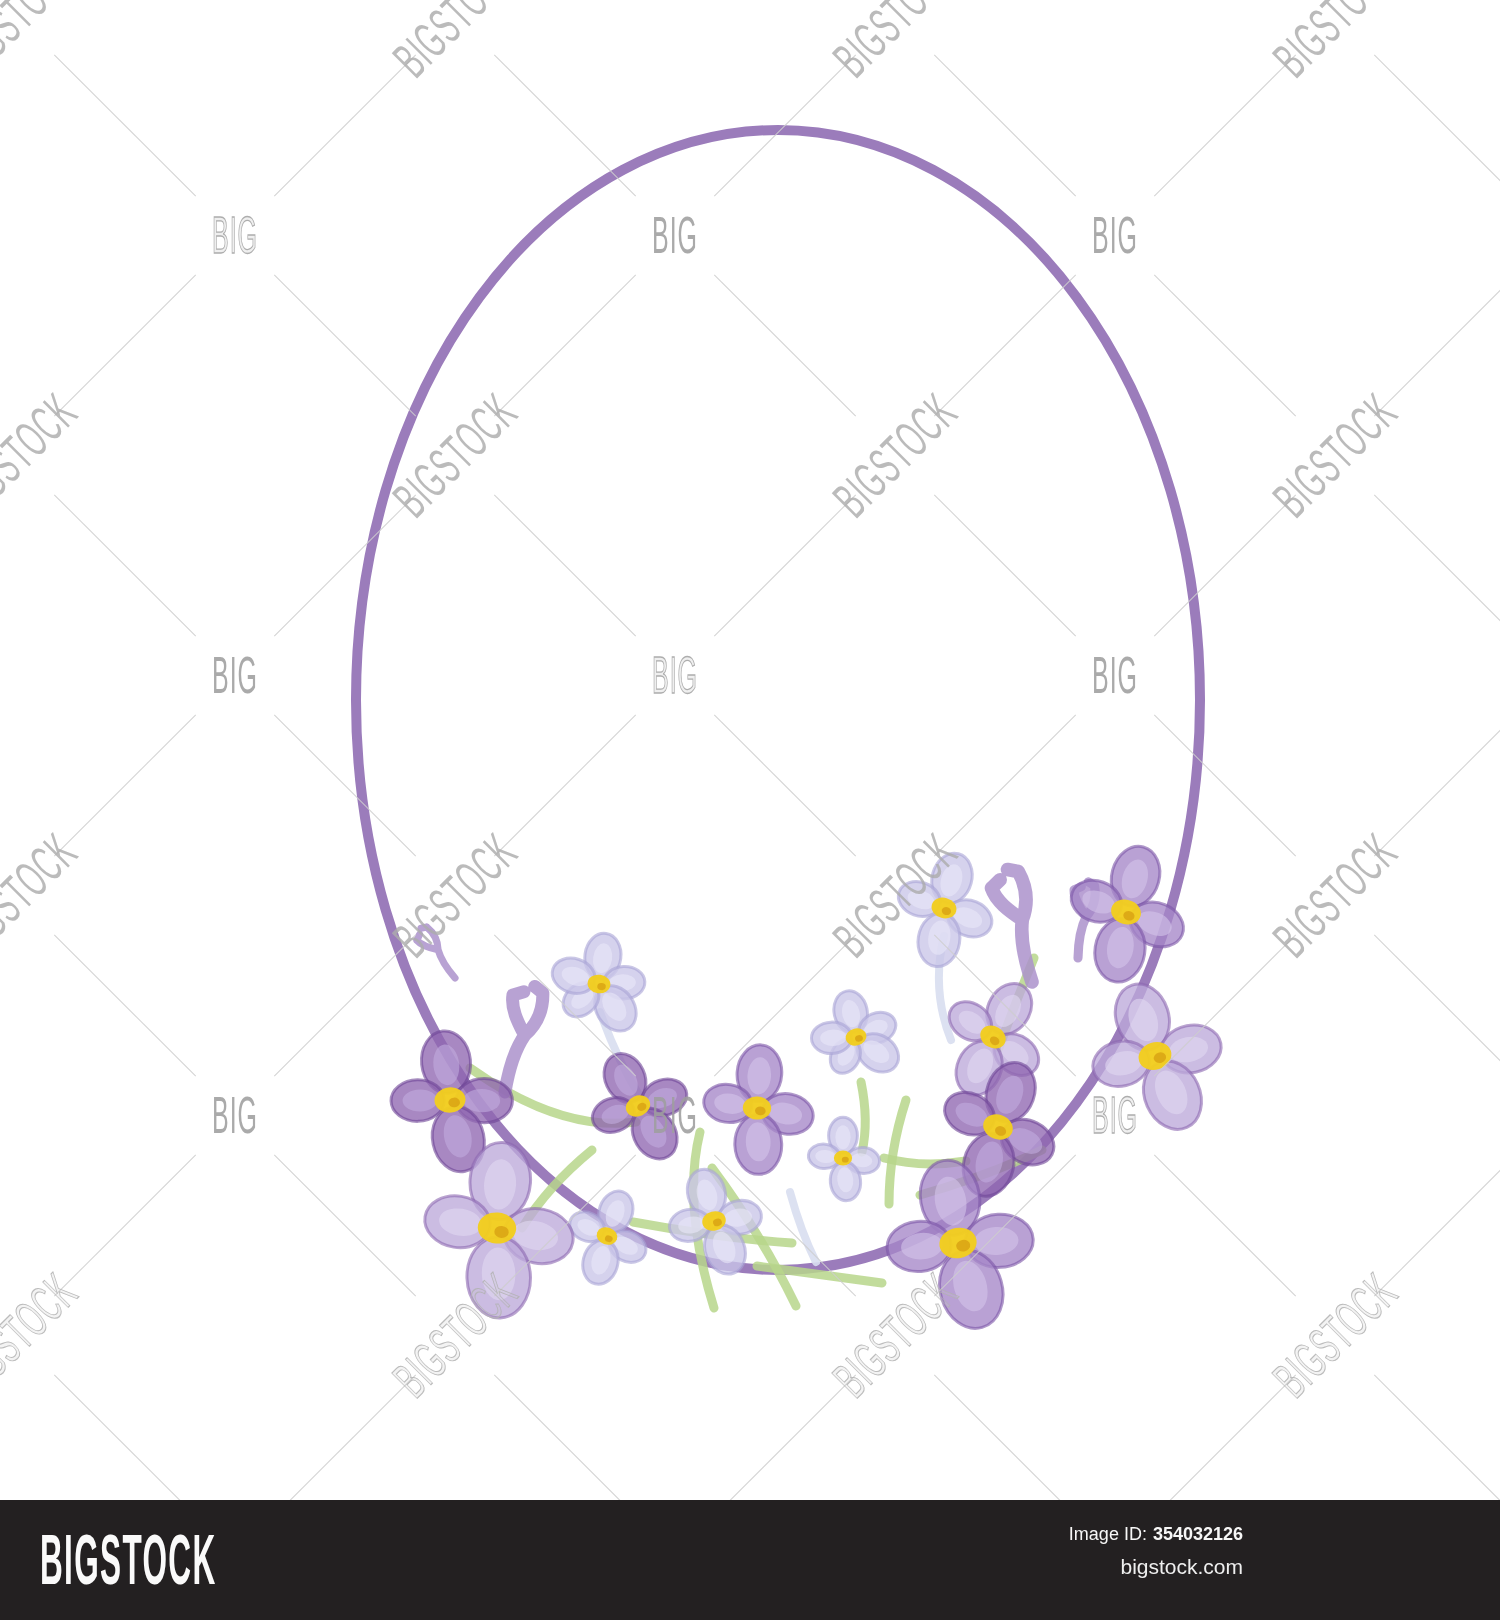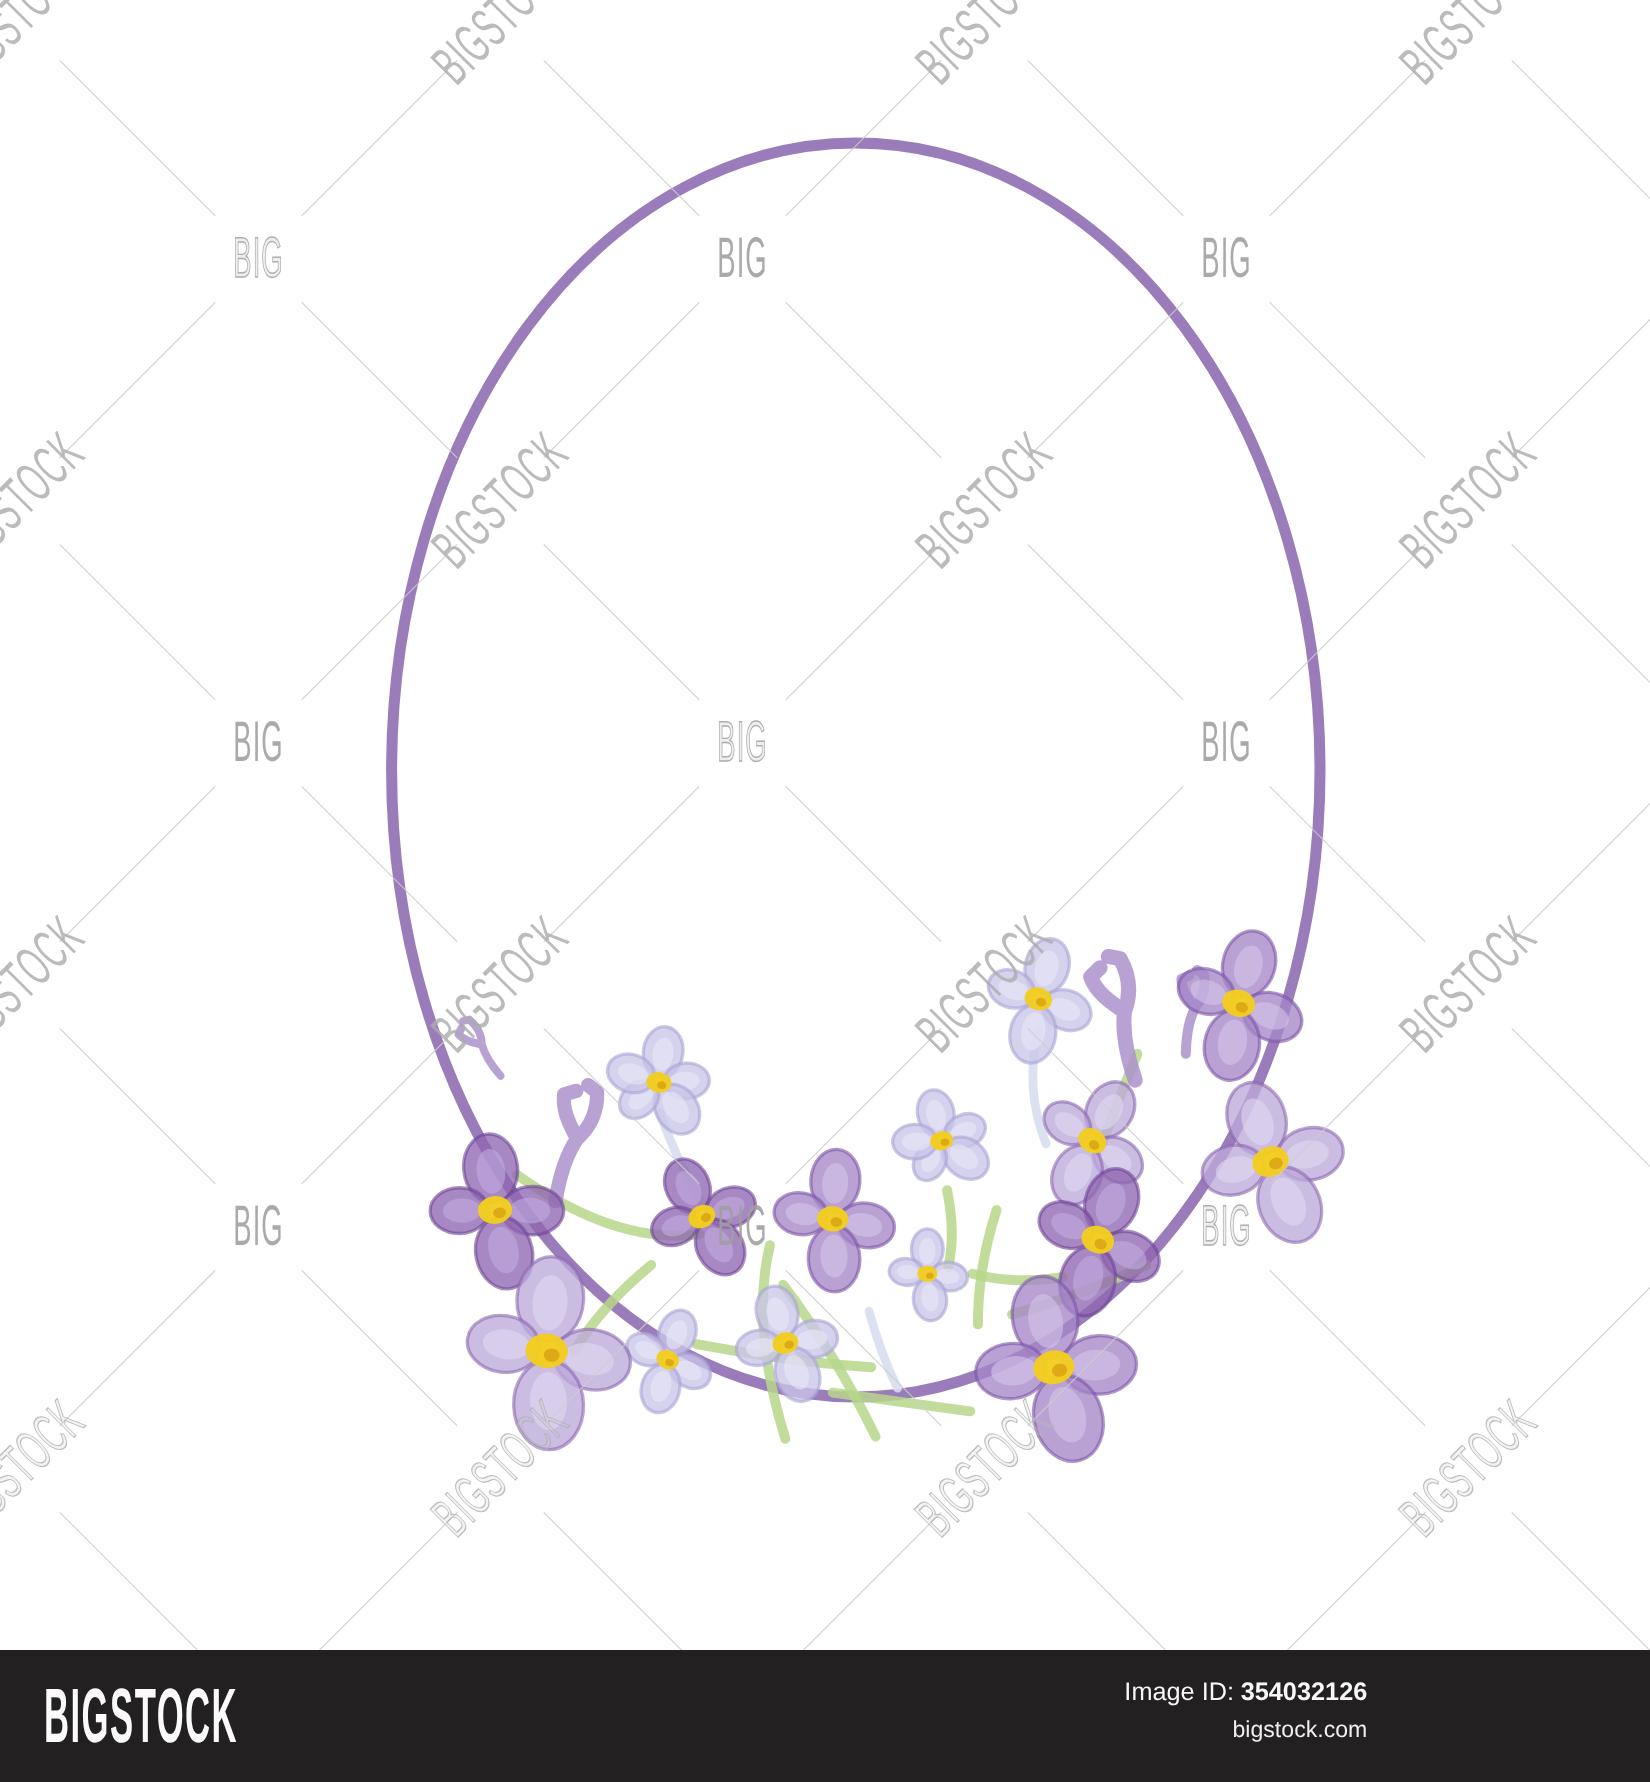--- a/index.html
+++ b/index.html
@@ -29,21 +29,21 @@
     position:absolute; left:0; top:1500px; width:1500px; height:120px;
     background:#232021; color:#ffffff;
   }
   .footer-logo {
     position:absolute; left:40px; top:50%;
     transform:translateY(-50%) scaleX(0.45); transform-origin:left center;
     font-size:70px; font-weight:bold; letter-spacing:3px; color:#fafafa;
     white-space:nowrap;
   }
   .footer-meta { position:absolute; right:257px; top:24px; text-align:right; }
-  .footer-id-line { font-size:23px; color:#f7f7f7; }
+  .footer-id-line { font-size:18px; color:#f7f7f7; }
   .footer-id-line .id-num { font-weight:bold; margin-left:6px; }
   .footer-site { font-size:21px; color:#efefef; margin-top:10px; }
 </style>
 </head>
 <body>
 
 <div class="stage">
 
   <div class="artwork">
     <svg id="art-svg" width="1500" height="1500" viewBox="0 0 1500 1500">

